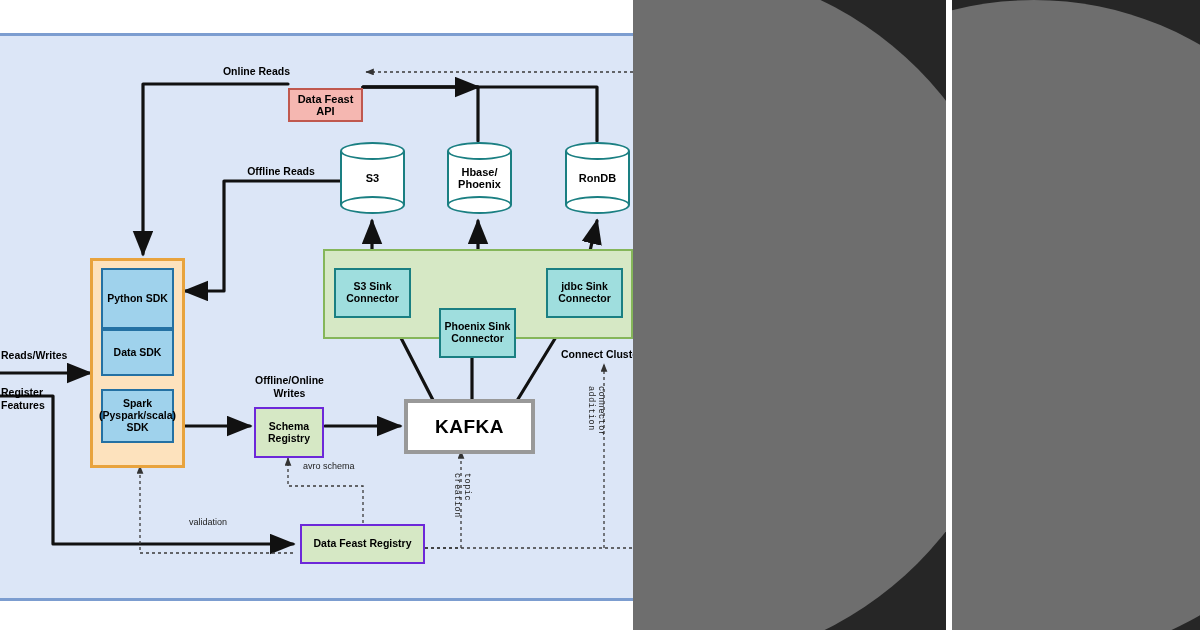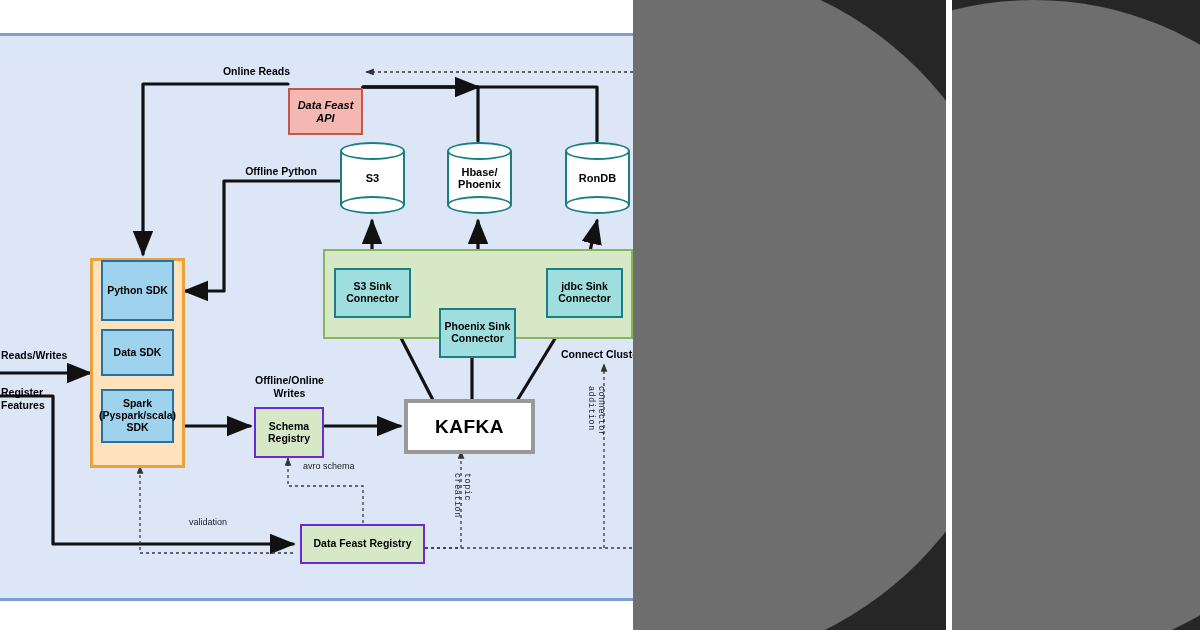--- a/index.html
+++ b/index.html
@@ -245,27 +245,27 @@
 
         <path d="M363,505 L363,450 L288,450 L288,422" marker-end="url(#arrow-sm)"></path>
 
         <path d="M425,512 L461,512 L461,415" marker-end="url(#arrow-sm)"></path>
 
         <path d="M425,512 L633,512"></path>
         <path d="M604,512 L604,328" marker-end="url(#arrow-sm)"></path>
       </g>
     </svg>
 
-    <div class="node node-api" style="left:288px; top:52px; width:75px; height:47px;font-style:italic;">
+    <div class="node node-api" style="left:288px; top:52px; width:75px; height:34px;">
       <span class="lbl">Data Feast
 API</span>
     </div>
 
     <div class="node node-sdk-group" style="left:90px; top:222px; width:95px; height:210px;"></div>
-    <div class="node node-sdk" style="left:101px; top:224px; width:73px; height:61px;">
+    <div class="node node-sdk" style="left:101px; top:232px; width:73px; height:61px;">
       <span class="lbl">Python SDK</span>
     </div>
     <div class="node node-sdk" style="left:101px; top:293px; width:73px; height:47px;">
       <span class="lbl">Data SDK</span>
     </div>
     <div class="node node-sdk" style="left:101px; top:353px; width:73px; height:54px;">
       <span class="lbl">Spark
 (Pyspark/scala)
 SDK</span>
     </div>
@@ -315,21 +315,21 @@
     <div class="node node-green" style="left:300px; top:488px; width:125px; height:40px;">
       <span class="lbl">Data Feast Registry</span>
     </div>
 
     <div class="node node-kafka" style="left:404px; top:363px; width:131px; height:55px;">
       <span class="lbl">KAFKA</span>
     </div>
 
     <div class="flow-label" style="left:180px; top:29px; width:110px;text-align:right;">Online Reads</div>
 
-    <div class="flow-label" style="left:226px; top:129px; width:110px;">Offline Python</div>
+    <div class="flow-label" style="left:226px; top:129px; width:110px;">Offline Reads</div>
 
     <div class="flow-label" style="left:1px; top:313px; width:86px; text-align:left;">Reads/Writes</div>
 
     <div class="flow-label" style="left:1px; top:350px; width:70px; text-align:left;">Register
 Features</div>
 
     <div class="flow-label" style="left:237px; top:338px; width:105px;">Offline/Online
 Writes</div>
 
     <div class="flow-label" style="left:561px; top:312px; width:110px; text-align:left;">Connect Cluster</div>

